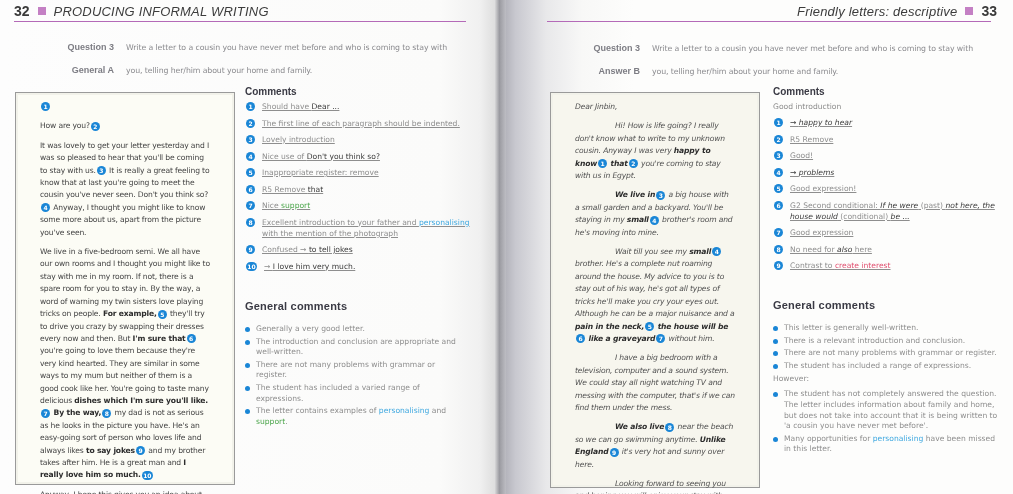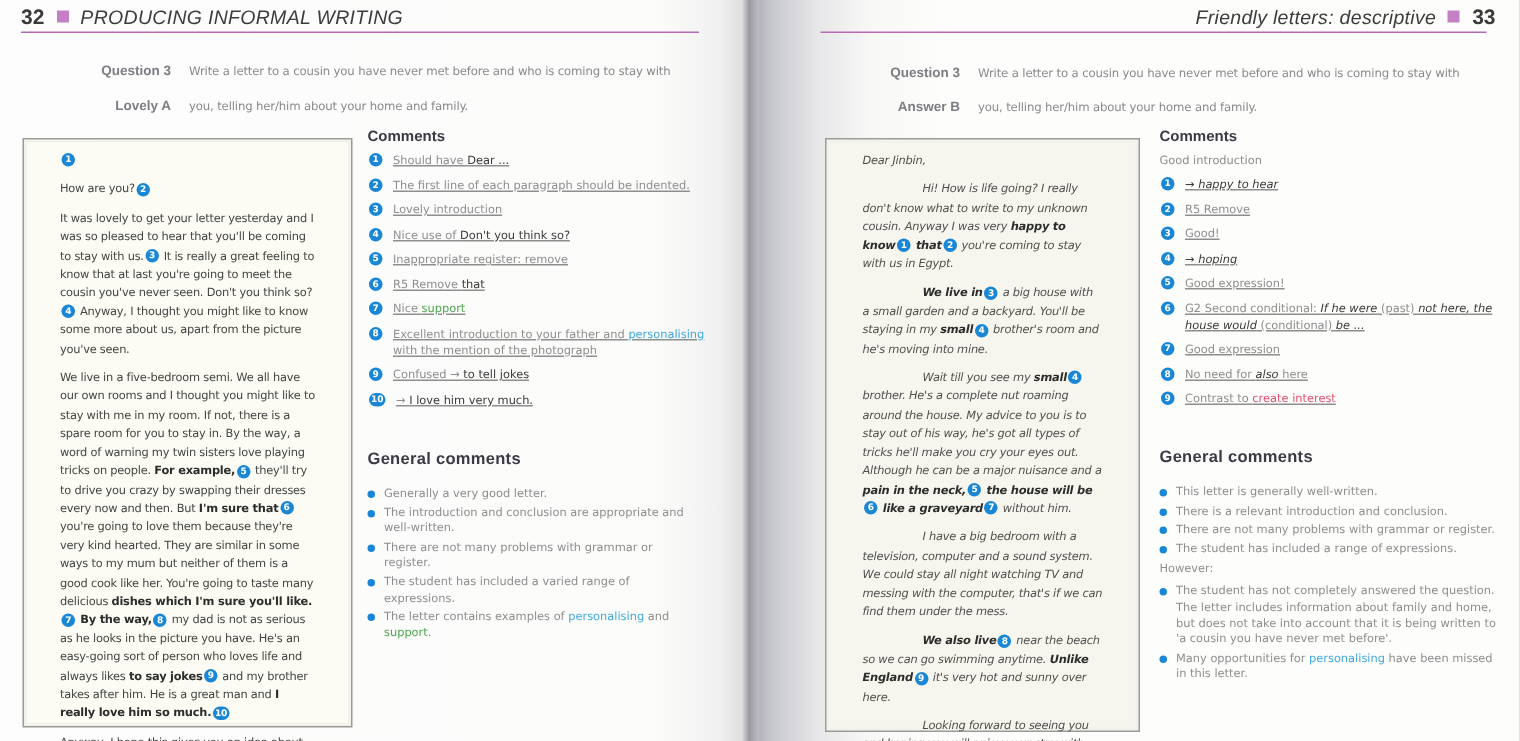--- a/index.html
+++ b/index.html
@@ -74,21 +74,21 @@
   <div class="run-head left">
     <span class="pg-num">32</span>
     <span class="pg-sq"></span>
     <span class="pg-title">PRODUCING INFORMAL WRITING</span>
   </div>
   <div class="rule left"></div>
 
   <div class="question left">
     <span class="q-lbl">Question 3</span>
     <span class="q-txt">Write a letter to a cousin you have never met before and who is coming to stay with</span>
-    <span class="q-lbl">Lovely A</span>
+    <span class="q-lbl">General A</span>
     <span class="q-txt">you, telling her/him about your home and family.</span>
   </div>
 
   <div class="letter a">
     <p><span class="n">1</span></p>
     <p><span>How are you?</span><span class="n">2</span></p>
     <p><span>It was lovely to get your letter yesterday and I was so pleased to hear that you'll be coming to stay with us.</span><span class="n">3</span><span> It is really a great feeling to know that at last you're going to meet the cousin you've never seen. Don't you think so?</span><span class="n">4</span><span> Anyway, I thought you might like to know some more about us, apart from the picture you've seen.</span></p>
     <p><span>We live in a five-bedroom semi. We all have our own rooms and I thought you might like to stay with me in my room. If not, there is a spare room for you to stay in. By the way, a word of warning my twin sisters love playing tricks on people. </span><b>For example,</b><span class="n">5</span><span> they'll try to drive you crazy by swapping their dresses every now and then. But </span><b>I'm sure that</b><span class="n">6</span><span> you're going to love them because they're very kind hearted. They are similar in some ways to my mum but neither of them is a good cook like her. You're going to taste many delicious </span><b>dishes which I'm sure you'll like.</b><span class="n">7</span><b> By the way,</b><span class="n">8</span><span> my dad is not as serious as he looks in the picture you have. He's an easy-going sort of person who loves life and always likes </span><b>to say jokes</b><span class="n">9</span><span> and my brother takes after him. He is a great man and </span><b>I really love him so much.</b><span class="n wide">10</span></p>
     <p>Anyway, I hope this gives you an idea about us and you're excited about coming.</p>
     <p>Love,</p>
@@ -202,21 +202,21 @@
   <div class="c-item">
       <span class="n">2</span>
       <span class="t">R5 Remove</span>
     </div>
   <div class="c-item">
       <span class="n">3</span>
       <span class="t">Good!</span>
     </div>
   <div class="c-item">
       <span class="n">4</span>
-      <span class="t"><span class="dk">→ </span><span class="dk-it">hoping</span></span>
+      <span class="t"><span class="dk">→ </span><span class="dk-it">problems</span></span>
     </div>
   <div class="c-item">
       <span class="n">5</span>
       <span class="t">Good expression!</span>
     </div>
   <div class="c-item">
       <span class="n">6</span>
       <span class="t"><span>G2 Second conditional: </span><span class="dk-it">If he were</span><span> (past) </span><span class="dk-it">not here, the house would</span><span> (conditional) </span><span class="dk-it">be ...</span></span>
     </div>
   <div class="c-item">

